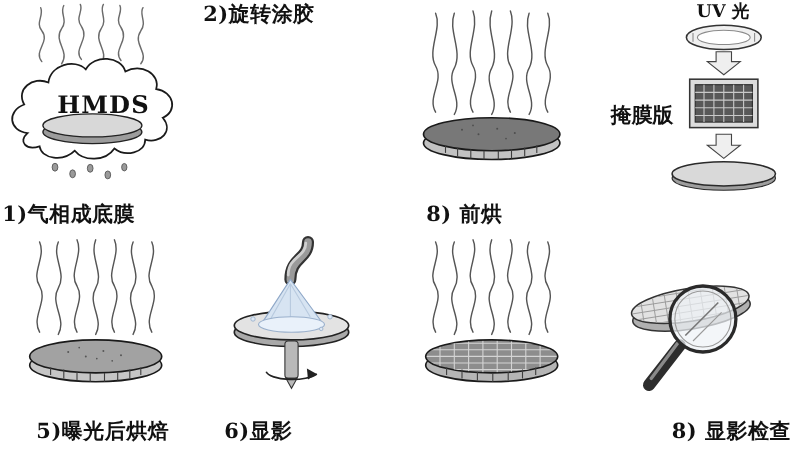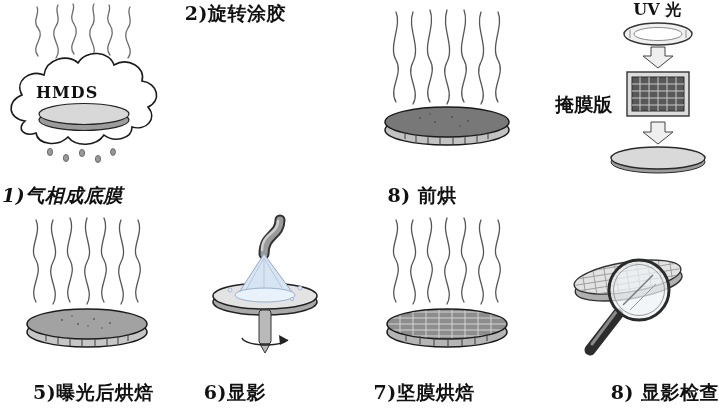--- a/index.html
+++ b/index.html
@@ -8,25 +8,25 @@
     display:grid;grid-template-columns:repeat(4,1fr);grid-template-rows:212px 197px;
     font-family:"DejaVu Serif","Liberation Serif",serif;
   }
   .cell{display:flex;flex-direction:column;overflow:hidden;}
   .art{position:relative;flex:1;}
   .art svg{display:block;margin:0 auto;}
   .caption{
     height:30px;line-height:26px;font-size:19px;font-weight:bold;color:#111;
     white-space:nowrap;letter-spacing:0.5px;
   }
-  .cap1{padding-left:2px;font-style:italic;}  .cap2{padding-left:5px;}  .cap3{padding-left:28px;}
+  .cap1{padding-left:2px;}  .cap2{padding-left:5px;}  .cap3{padding-left:28px;}
   .cap4{padding-left:2px;}  .cap5{padding-left:2px;margin-left:31px;}  .cap6{padding-left:24px;}
   .cap7{padding-left:14px;} .cap8{padding-left:16px;text-align:right;}
   .ann{position:absolute;font-weight:bold;color:#111;white-space:nowrap;}
-  .ann-hmds{left:36px;top:83px;font-size:16px;letter-spacing:1px;}
+  .ann-hmds{left:52px;top:83px;font-size:22px;letter-spacing:1px;}
   .ann-resist{left:112px;top:24px;font-size:14px;}
   .ann-uv{left:94px;top:0px;font-size:16px;text-align:right;}
   .ann-mask{left:16px;top:92px;font-size:19px;}
 </style>
 </head>
 <body>
 
 <div class="board">
 
   <div class="cell">
@@ -252,21 +252,20 @@
               <line x1="60" y1="124" x2="60" y2="132"></line>
             <line x1="74" y1="126" x2="74" y2="134"></line>
               <line x1="88" y1="127" x2="88" y2="135"></line>
             <line x1="102" y1="126" x2="102" y2="134"></line>
               <line x1="115" y1="124" x2="115" y2="132"></line>
             <line x1="127" y1="122" x2="127" y2="129"></line>
           </g>
         </g>
       </svg>
     </div>
-    <div class="caption cap7">7)坚膜烘焙</div>
   </div>
 
   <div class="cell">
     <div class="art">
       <svg width="179" height="167" viewBox="0 0 179 167">
         <clipPath id="gridclip8">
             <ellipse cx="88" cy="57" rx="53" ry="14.3"></ellipse>
           </clipPath>
         <g transform="translate(0,8)">
           <g transform="rotate(-9 88 60)">

